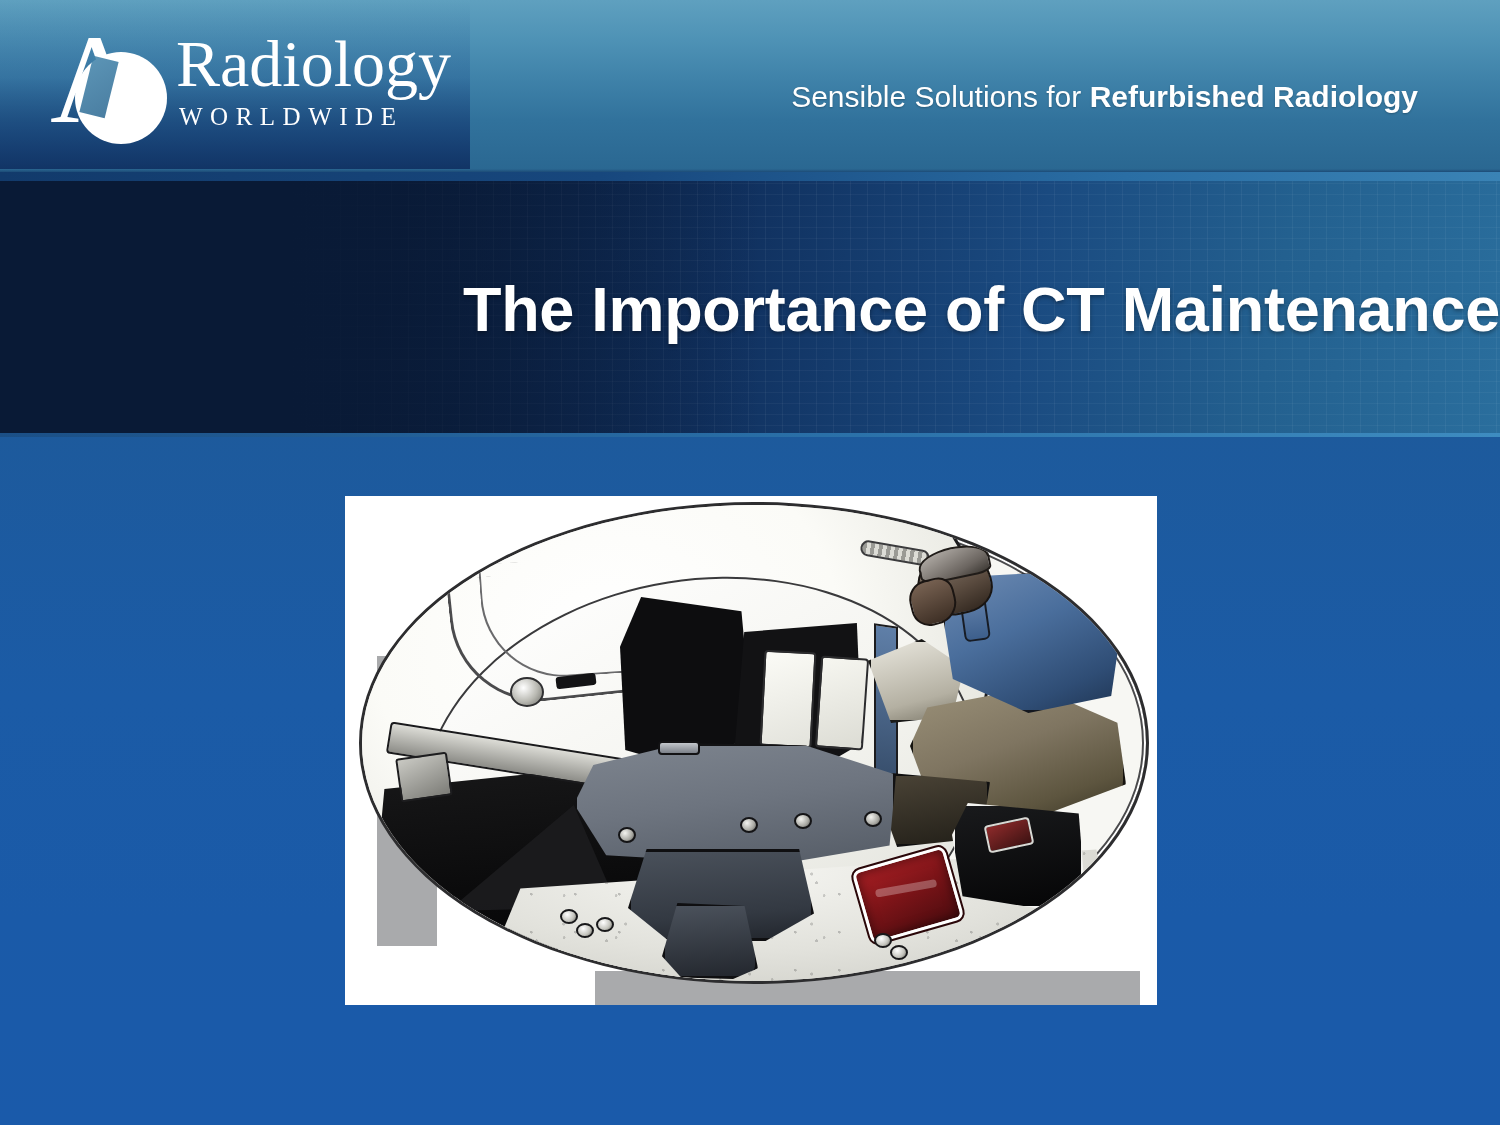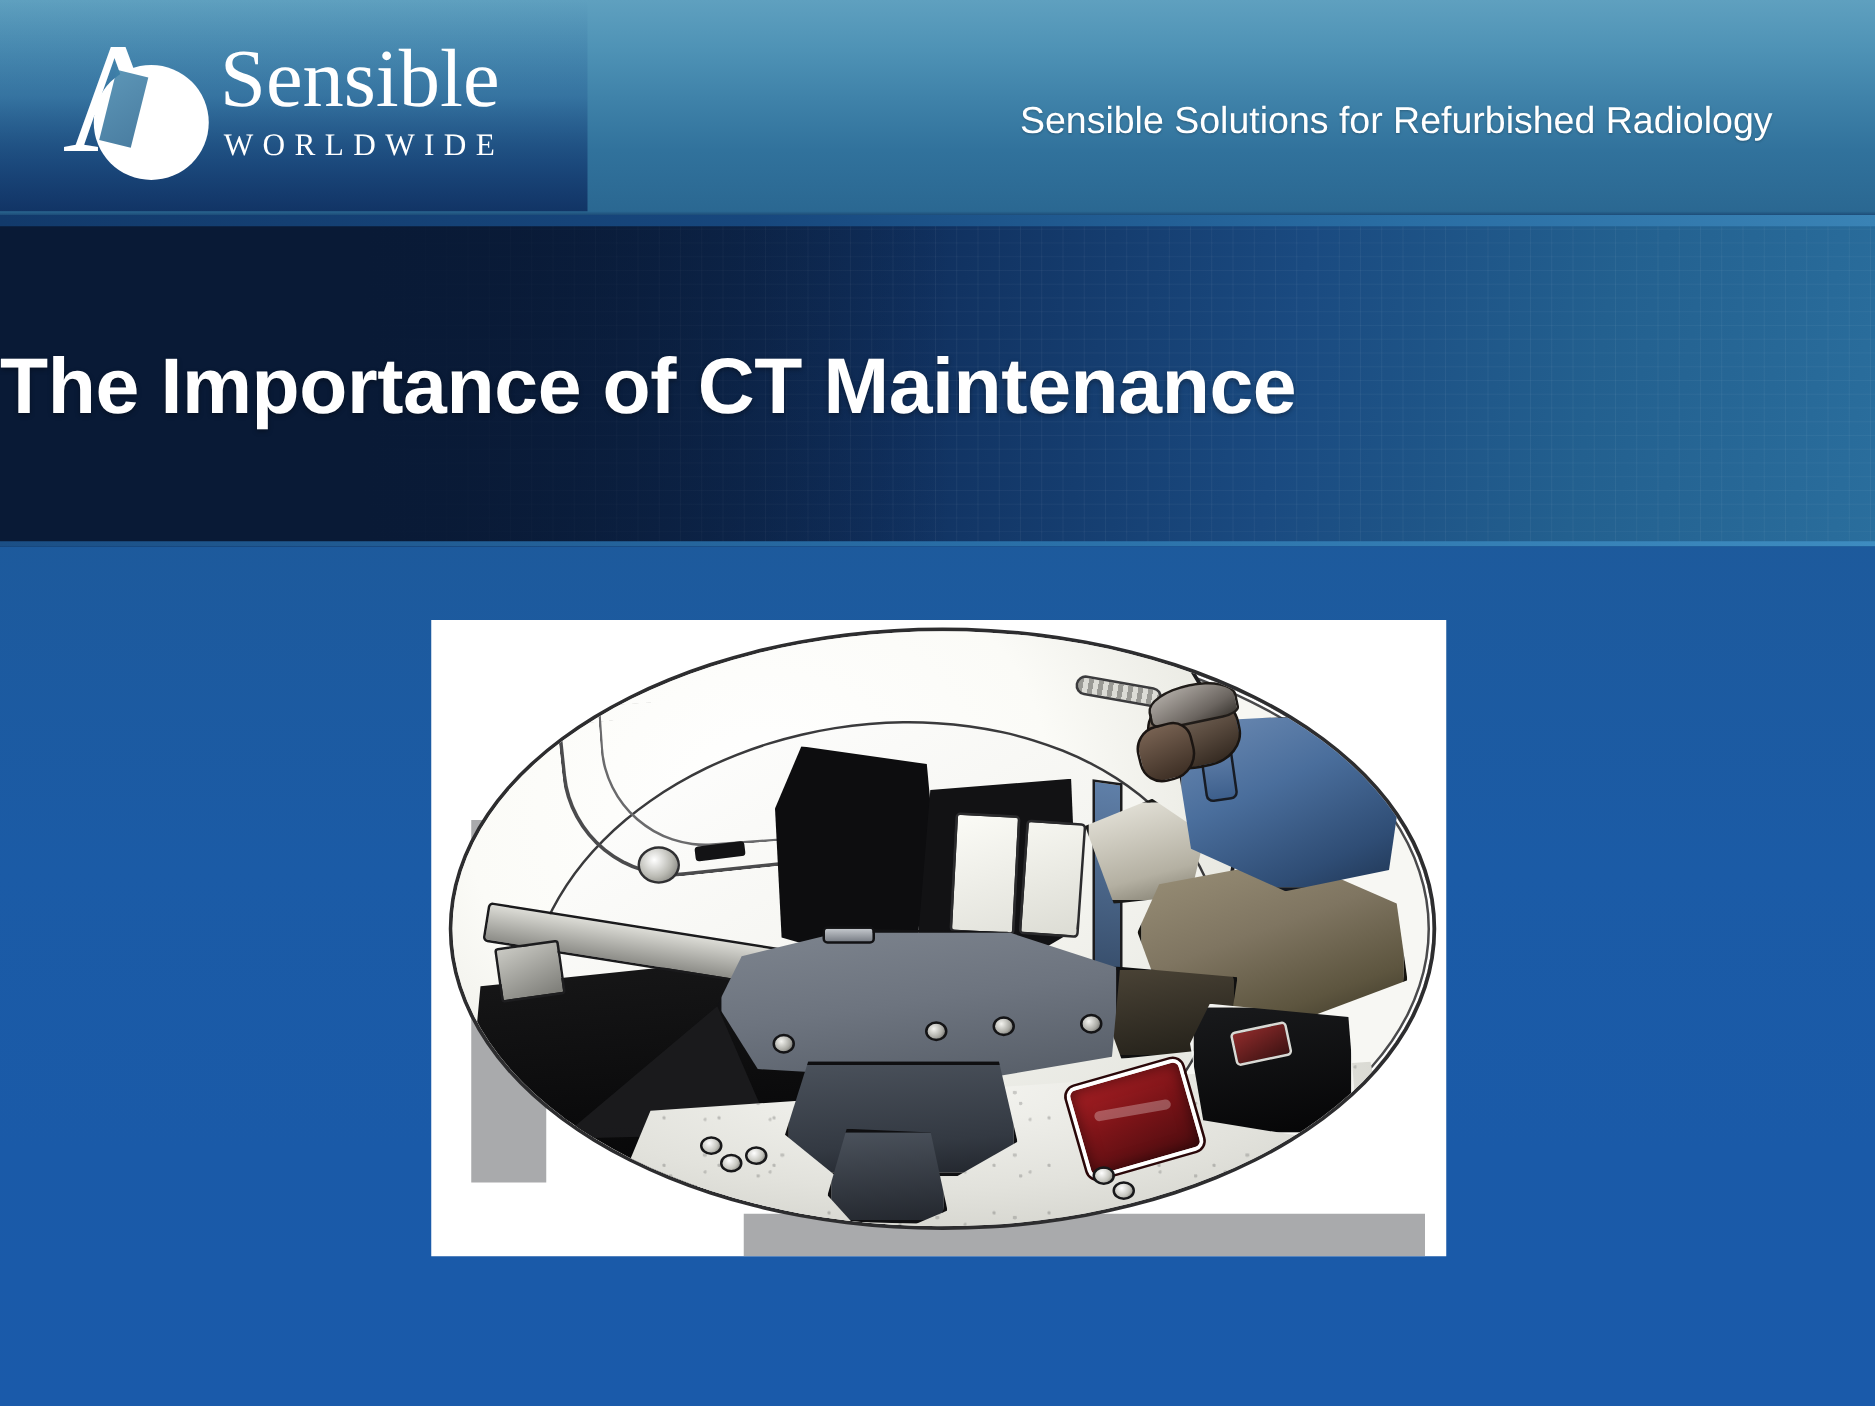--- a/index.html
+++ b/index.html
@@ -118,21 +118,21 @@
 
   .tagline {
     position:absolute;
     right:82px; top:78px;
     font-size:30px;
     line-height:38px;
     color:#ffffff;
     white-space:nowrap;
     text-shadow:0 1px 2px rgba(0,0,0,.25);
   }
-  .tagline b { font-weight:normal; }
+  .tagline b { font-weight:bold; }
 
   
   .title-band {
     position:absolute;
     left:0; top:172px;
     width:1500px; height:265px;
     overflow:hidden;
     background:
       linear-gradient(100deg,
         #091a36 0%,
@@ -169,21 +169,21 @@
   .title-band-bottom {
     position:absolute;
     left:0; bottom:0;
     width:1500px; height:4px;
     background:linear-gradient(100deg,#1b4f86 0%, #2a70a8 55%, #3e8cc0 100%);
   }
   .slide-title {
     position:absolute;
     left:0; top:272px;
     width:1500px;
-    text-align:left;
+    text-align:right;
     font-size:63px;
     font-weight:bold;
     line-height:74px;
     color:#ffffff;
     letter-spacing:-0.3px;
     z-index:4;
     text-shadow:0 2px 4px rgba(0,0,0,.35);
   }
 
   
@@ -596,21 +596,21 @@
   <div class="header">
     <div class="header-left-wash"></div>
 
     <div class="logo">
       <div class="logo-mark">
         <div class="logo-circle"></div>
         <div class="logo-a">A</div>
         <div class="logo-a-notch"></div>
       </div>
       <div class="logo-text">
-        <div class="logo-wordmark">Sensible</div>
+        <div class="logo-wordmark">Radiology</div>
         <div class="logo-sub">WORLDWIDE</div>
       </div>
     </div>
 
     <div class="tagline"><span>Sensible Solutions for </span><b>Refurbished Radiology</b></div>
 
     <div class="header-bottom-line"></div>
   </div>
 
   <div class="title-band">

